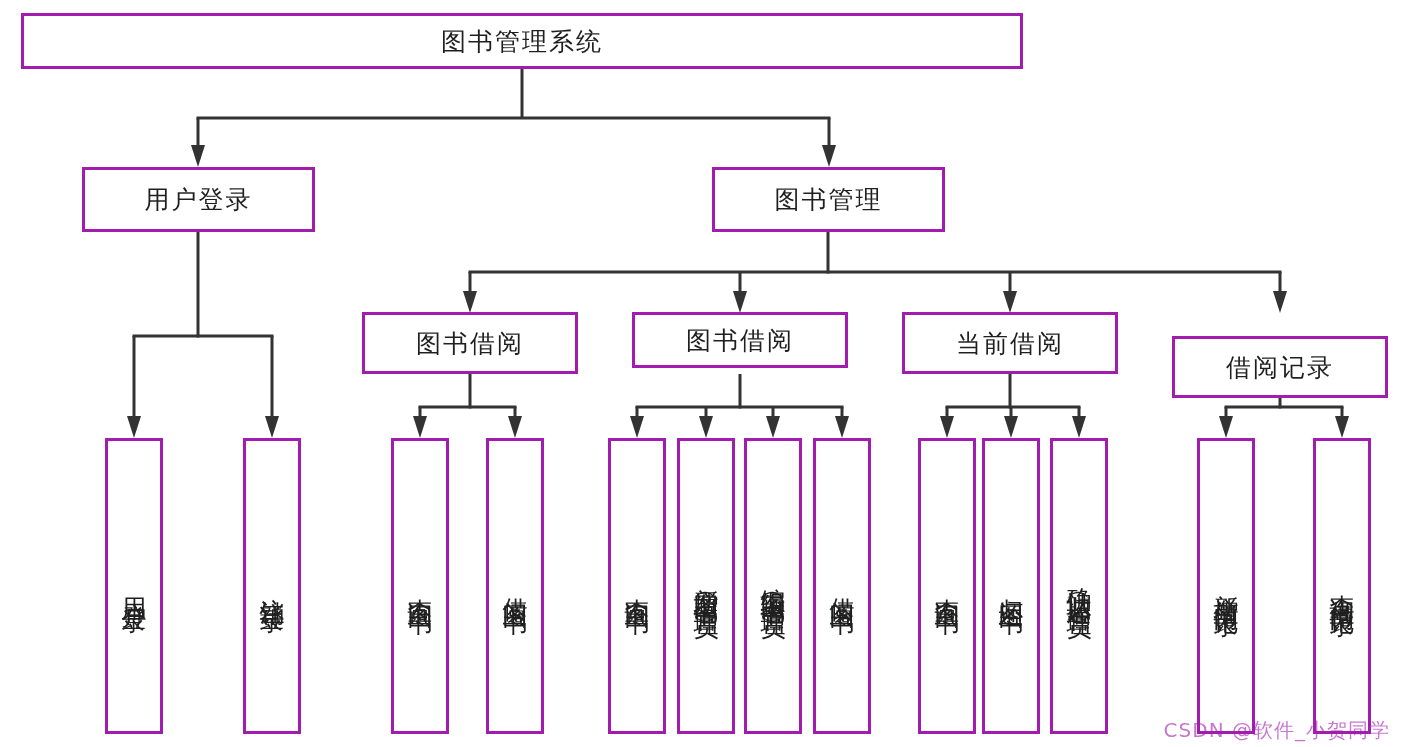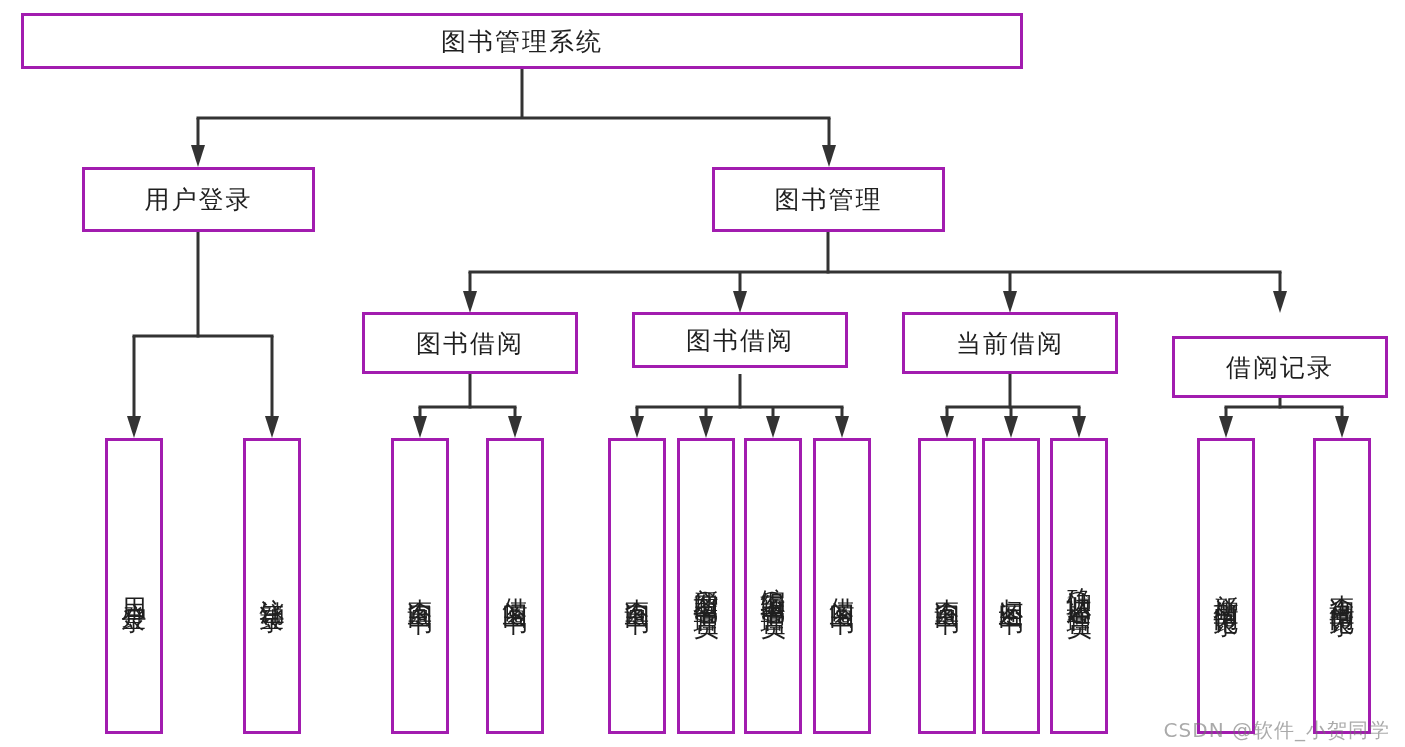--- a/index.html
+++ b/index.html
@@ -46,21 +46,21 @@
     font-size: 25px;
     letter-spacing: 4px;
     line-height: 1;
   }
   .watermark {
     position: absolute;
     top: 717px;
     right: 15px;
     font-size: 20px;
     letter-spacing: 1px;
-    color: #737373;
+    color: #a21caf;
     opacity: 0.6;
     z-index: 10;
     white-space: nowrap;
   }
 </style>
 </head>
 <body>
 
 <div class="canvas">
 

